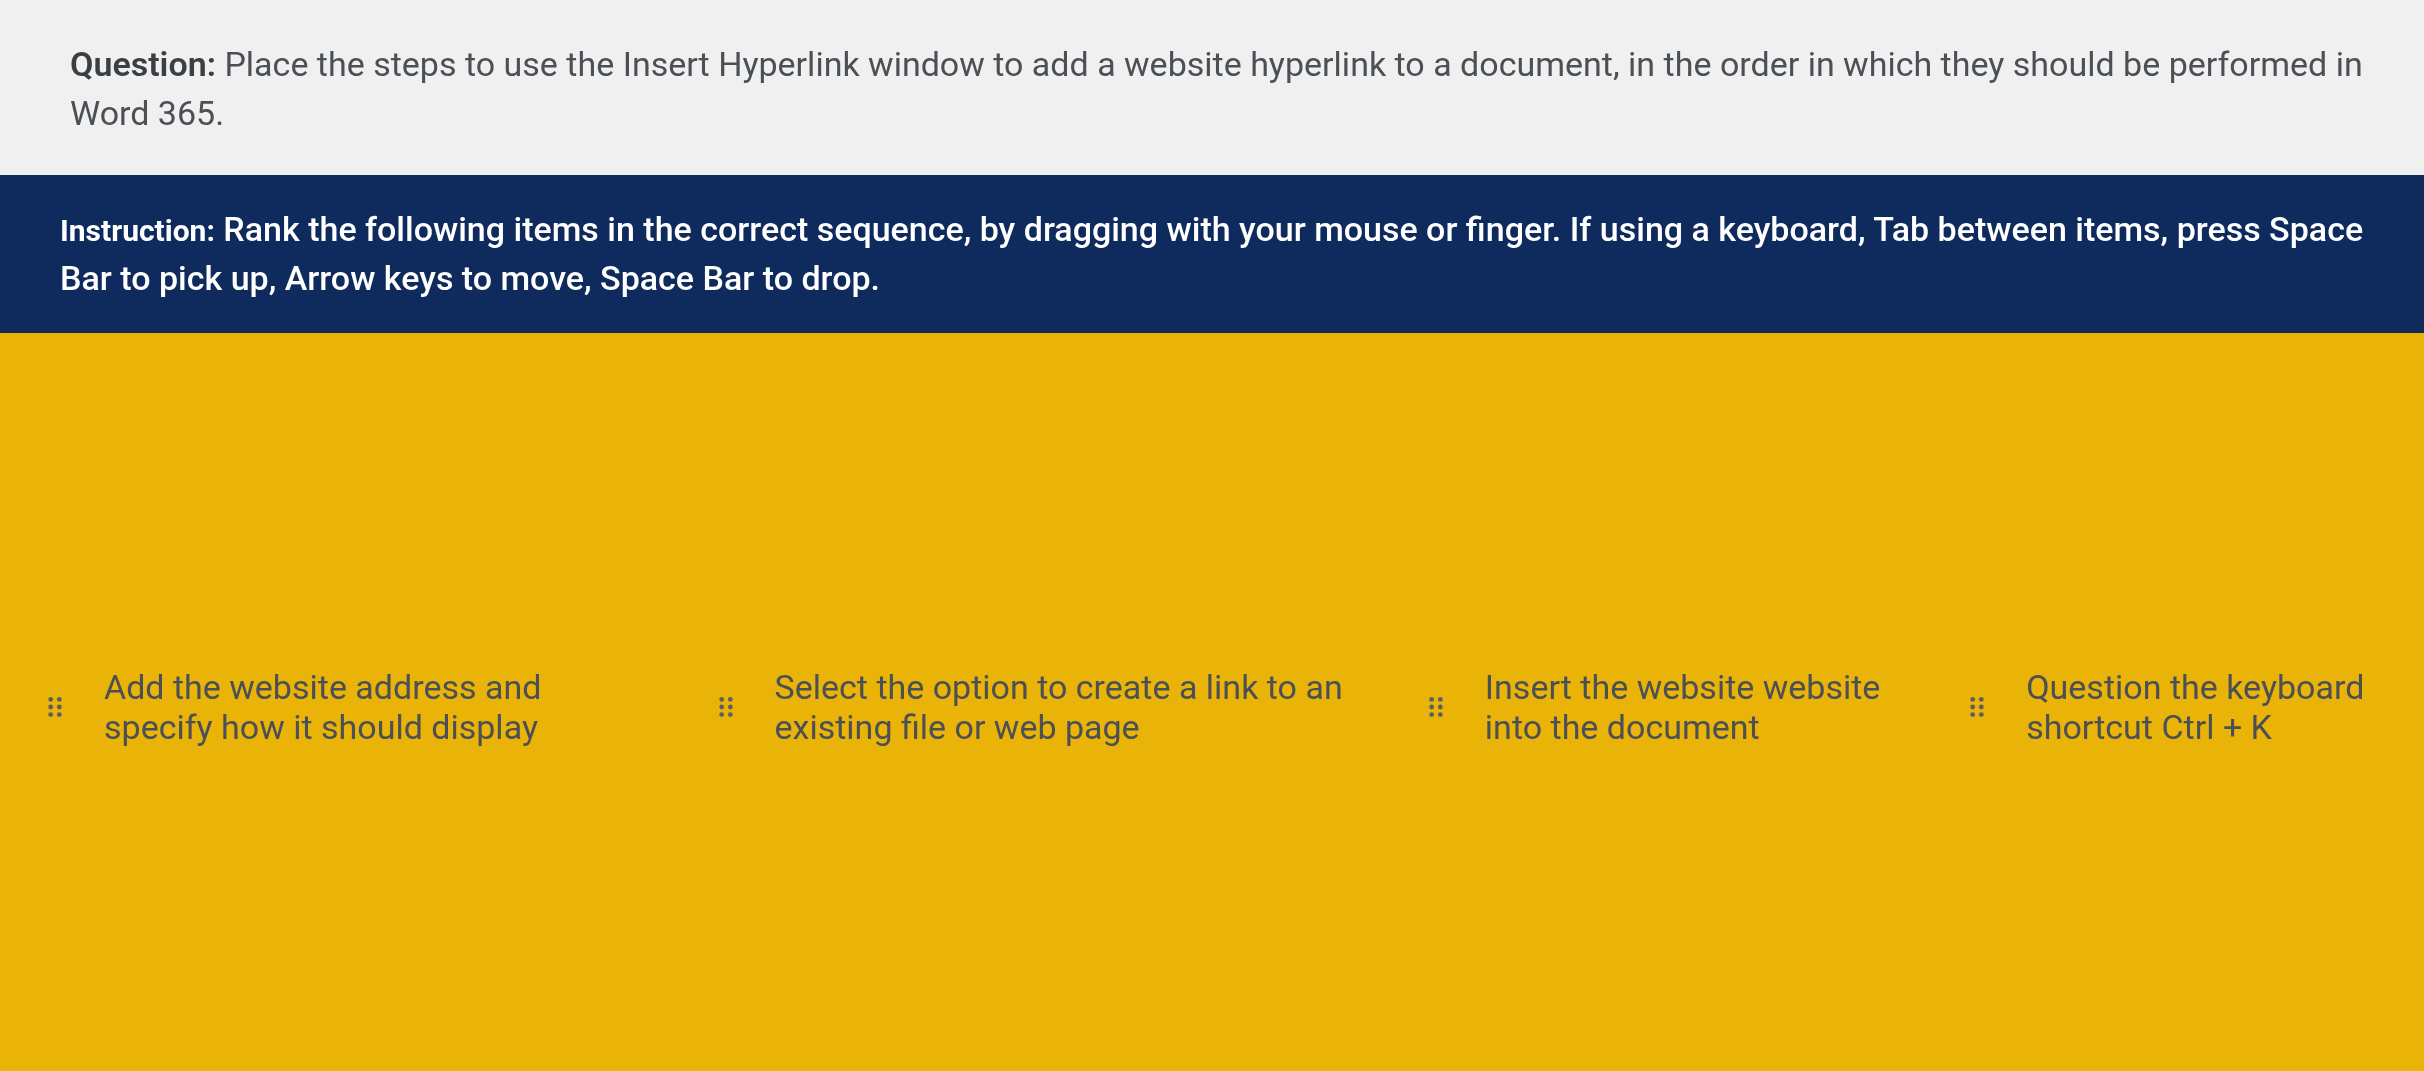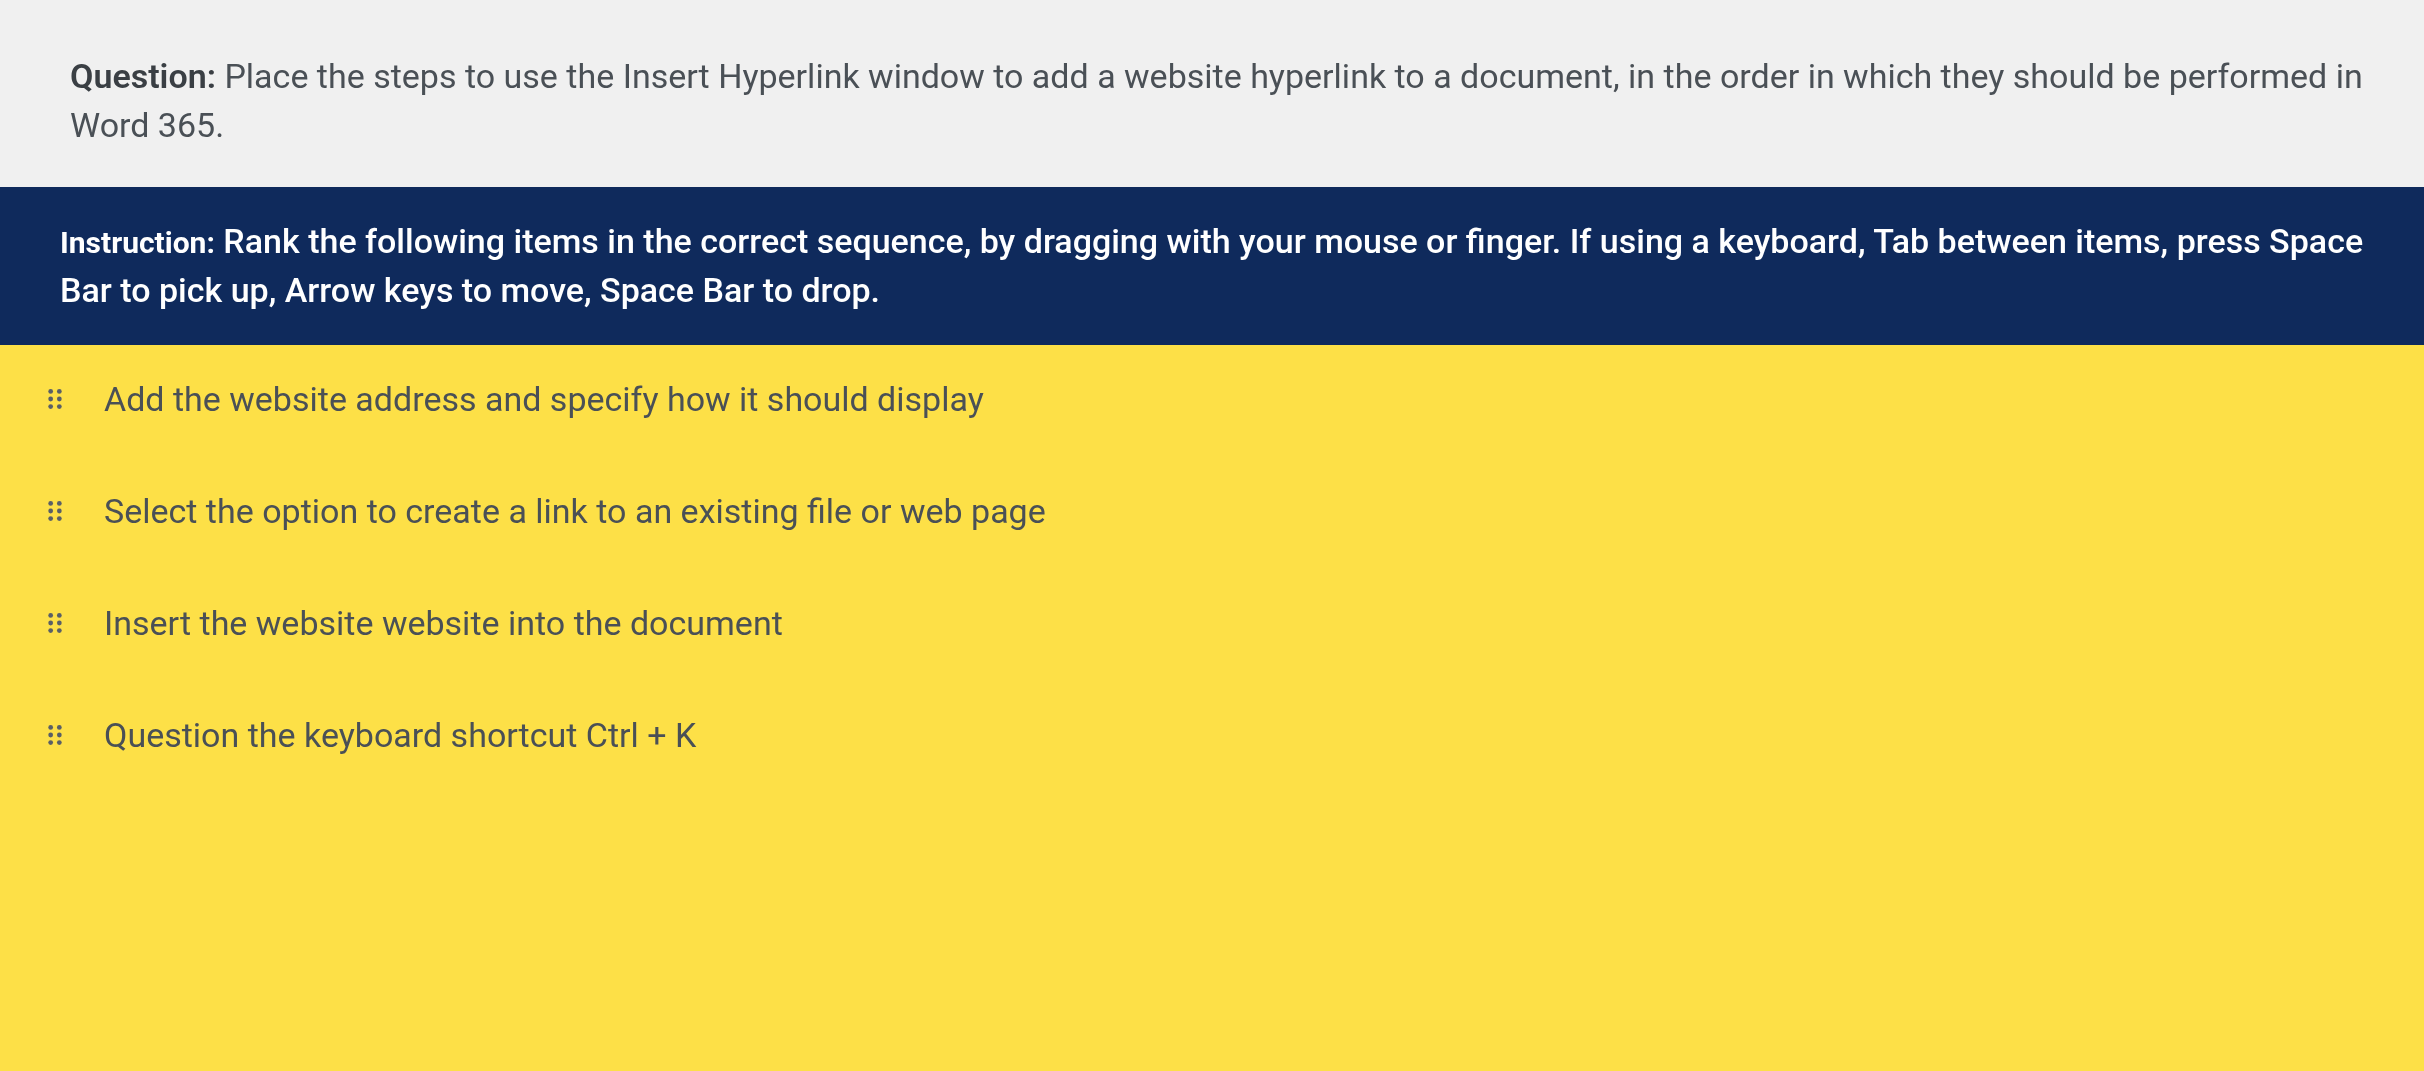--- a/index.html
+++ b/index.html
@@ -16,21 +16,20 @@
   .container {
     width: 100%;
     min-height: 100%;
     background: #f0f0f0;
     display: flex;
     flex-direction: column;
   }
   .question-block {
     padding: 40px 60px 36px 70px;
     background: #f0f0f0;
-    margin-top: 12px;
   }
   .question-label {
     font-size: 34px;
     font-weight: 600;
     color: #3a3f44;
   }
   .question-text {
     font-size: 34px;
     font-weight: 400;
     color: #4a5056;
@@ -46,24 +45,24 @@
     color: #ffffff;
   }
   .instruction-text {
     font-size: 34px;
     font-weight: 500;
     color: #ffffff;
     line-height: 1.45;
   }
   .items-block {
     flex: 1;
-    background: #fde047;
+    background: #eab308;
     padding: 30px 40px 20px 40px;
     display: flex;
-    flex-direction: column;
+    flex-direction: row;
     gap: 64px;
   }
   .drag-item {
     display: flex;
     align-items: center;
     gap: 34px;
     cursor: grab;
     padding: 4px 0;
   }
   .drag-handle {

